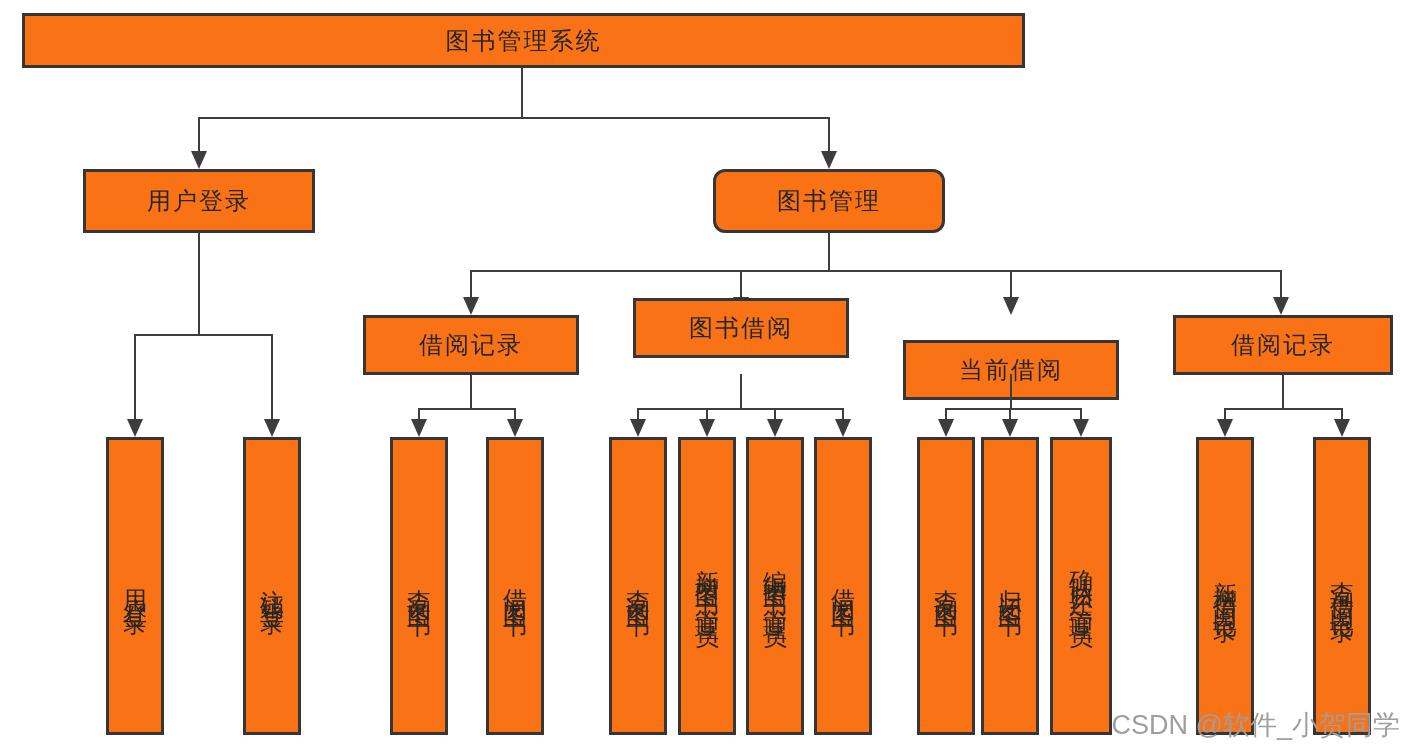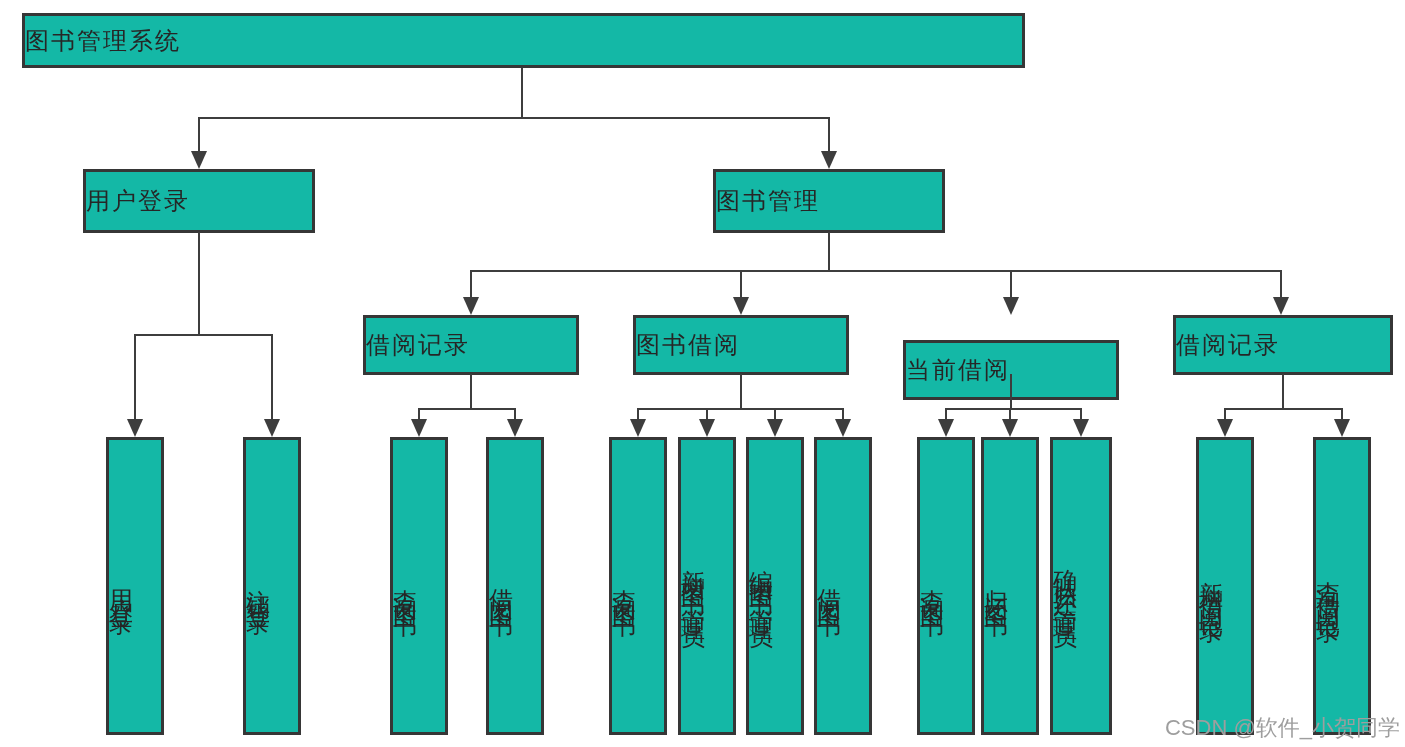--- a/index.html
+++ b/index.html
@@ -7,25 +7,25 @@
     position: relative;
     width: 1405px;
     height: 747px;
     background: #ffffff;
     font-family: "Liberation Sans", "DejaVu Sans", sans-serif;
     overflow: hidden;
   }
   .box {
     position: absolute;
     box-sizing: border-box;
-    background: #14b8a6;
+    background: #f97316;
     border: 3px solid #363636;
     display: flex;
     align-items: center;
-    justify-content: flex-start;
+    justify-content: center;
     color: #262626;
   }
   .hlabel {
     font-size: 24px;
     letter-spacing: 2px;
     white-space: nowrap;
   }
   .leaf span {
     writing-mode: vertical-rl;
     font-size: 24px;
@@ -40,21 +40,21 @@
     position: absolute;
     width: 0; height: 0;
     border-left: 8px solid transparent;
     border-right: 8px solid transparent;
     border-top: 18px solid #3d3d3d;
   }
   .watermark {
     position: absolute;
     right: 5px;
     bottom: 4px;
-    font-size: 22px;
+    font-size: 27px;
     color: #9e9e9e;
     z-index: 5;
     white-space: nowrap;
   }
 </style>
 </head>
 <body>
 
 <div class="stage">
 
@@ -65,21 +65,21 @@
   <div class="vline" style="left:521px; top:68px; height:50px;"></div>
   <div class="hline" style="left:198px; top:117px; width:632px;"></div>
   <div class="vline" style="left:198px; top:117px; height:36px;"></div>
   <div class="arrow" style="left:191px; top:151px;"></div>
   <div class="vline" style="left:828px; top:117px; height:36px;"></div>
   <div class="arrow" style="left:821px; top:151px;"></div>
 
   <div class="box" style="left:83px; top:169px; width:232px; height:64px;">
     <span class="hlabel">用户登录</span>
   </div>
-  <div class="box" style="left:713px; top:169px; width:232px; height:64px;">
+  <div class="box" style="left:713px; top:169px; width:232px; height:64px;border-radius:12px;">
     <span class="hlabel">图书管理</span>
   </div>
 
   <div class="vline" style="left:198px; top:232px; height:103px;"></div>
   <div class="hline" style="left:134px; top:334px; width:138px;"></div>
   <div class="vline" style="left:134px; top:334px; height:87px;"></div>
   <div class="arrow" style="left:127px; top:419px;"></div>
   <div class="vline" style="left:271px; top:334px; height:87px;"></div>
   <div class="arrow" style="left:264px; top:419px;"></div>
 
@@ -90,21 +90,21 @@
   <div class="vline" style="left:740px; top:270px; height:29px;"></div>
   <div class="arrow" style="left:733px; top:297px;"></div>
   <div class="vline" style="left:1010px; top:270px; height:29px;"></div>
   <div class="arrow" style="left:1003px; top:297px;"></div>
   <div class="vline" style="left:1280px; top:270px; height:29px;"></div>
   <div class="arrow" style="left:1273px; top:297px;"></div>
 
   <div class="box" style="left:363px; top:315px; width:216px; height:60px;">
     <span class="hlabel">借阅记录</span>
   </div>
-  <div class="box" style="left:633px; top:315px; width:216px; height:60px;">
+  <div class="box" style="left:633px; top:298px; width:216px; height:60px;">
     <span class="hlabel">图书借阅</span>
   </div>
   <div class="box" style="left:903px; top:315px; width:216px; height:60px;margin-top:25px;">
     <span class="hlabel">当前借阅</span>
   </div>
   <div class="box" style="left:1173px; top:315px; width:220px; height:60px;">
     <span class="hlabel">借阅记录</span>
   </div>
 
   <div class="vline" style="left:470px; top:374px; height:35px;"></div>

